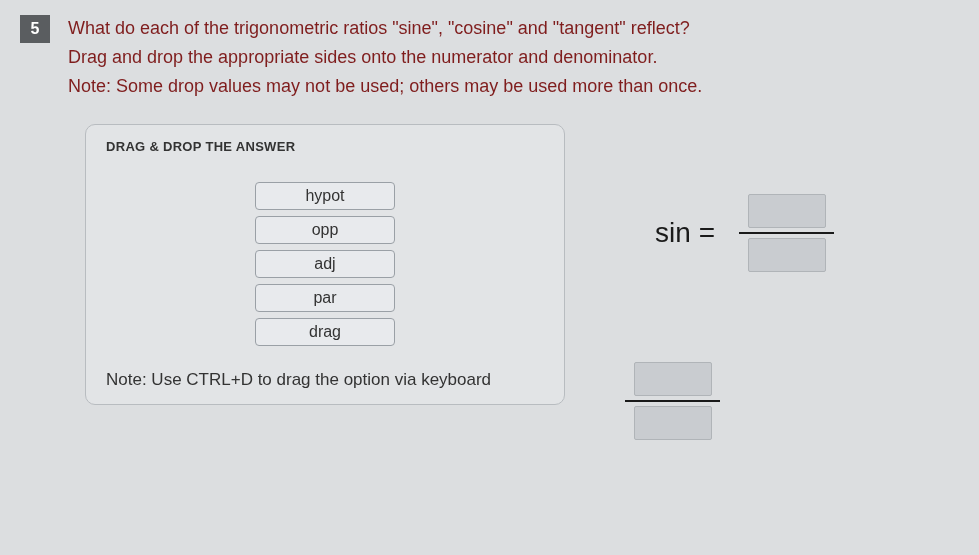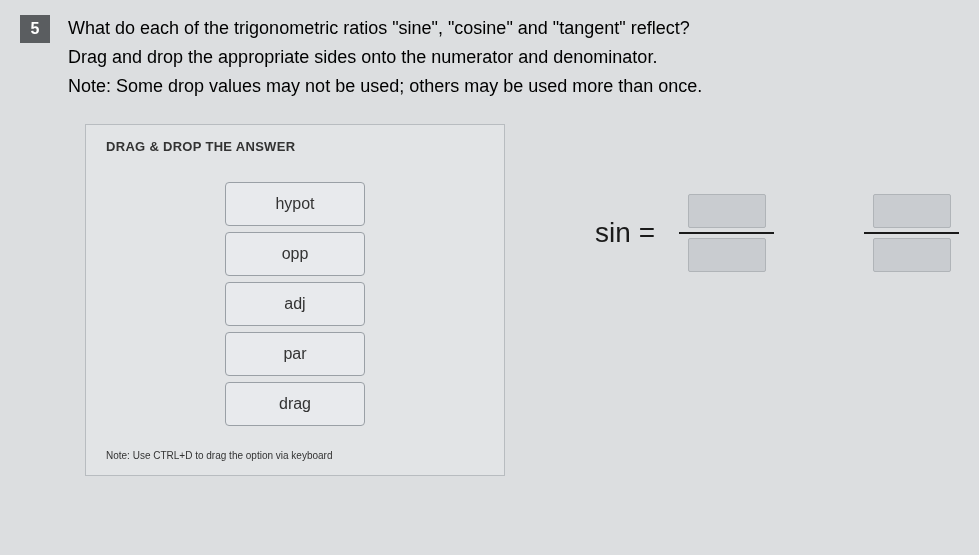--- a/index.html
+++ b/index.html
@@ -29,36 +29,36 @@
       display: flex;
       align-items: center;
       justify-content: center;
       font-size: 16px;
       font-weight: bold;
       flex-shrink: 0;
     }
     .question-text {
       font-size: 18px;
       line-height: 1.5;
-      color: #000000;
+      color: #7f1d1d;
     }
     .question-text p {
       margin-bottom: 2px;
     }
     .main-content {
       display: flex;
       margin-top: 22px;
       margin-left: 65px;
       gap: 60px;
       align-items: flex-start;
     }
     .drag-panel {
       border: 1px solid #b8bcc0;
       background: #e2e4e6;
-      border-radius: 0;
+      border-radius: 10px;
       width: 480px;
       padding: 14px 20px 14px 20px;
     }
     .drag-panel-header {
       font-size: 13px;
       font-weight: bold;
       color: #333;
       letter-spacing: 0.3px;
       margin-bottom: 28px;
     }
@@ -67,35 +67,35 @@
       flex-direction: column;
       align-items: center;
       gap: 6px;
       margin-bottom: 24px;
     }
     .drag-option {
       border: 1px solid #9aa0a6;
       background: #e8eaed;
       border-radius: 4px;
       width: 140px;
-      height: 44px;
+      height: 28px;
       display: flex;
       align-items: center;
       justify-content: center;
       font-size: 16px;
       color: #333;
       cursor: grab;
     }
     .keyboard-note {
-      font-size: 10px;
+      font-size: 17px;
       color: #333;
     }
     .equations-column {
       display: flex;
-      flex-direction: row;
+      flex-direction: column;
       gap: 90px;
       padding-top: 70px;
     }
     .equation-row {
       display: flex;
       align-items: center;
       gap: 24px;
     }
     .eq-label {
       font-size: 28px;

